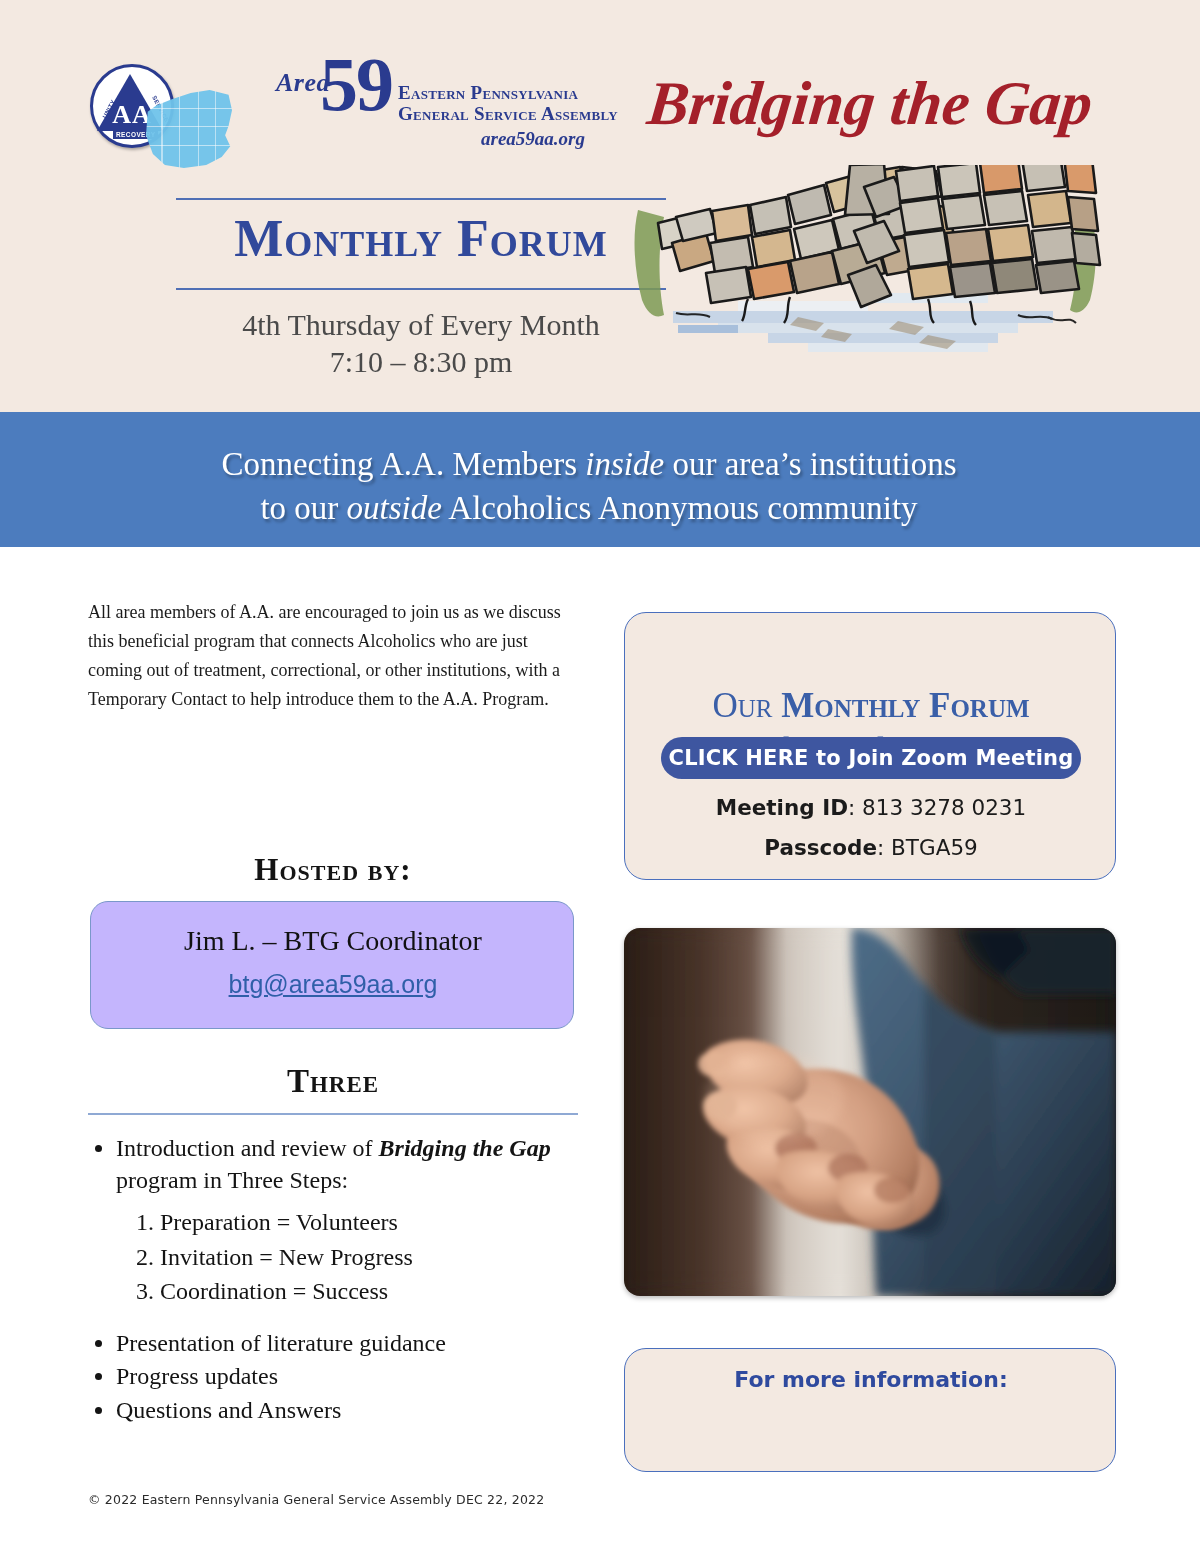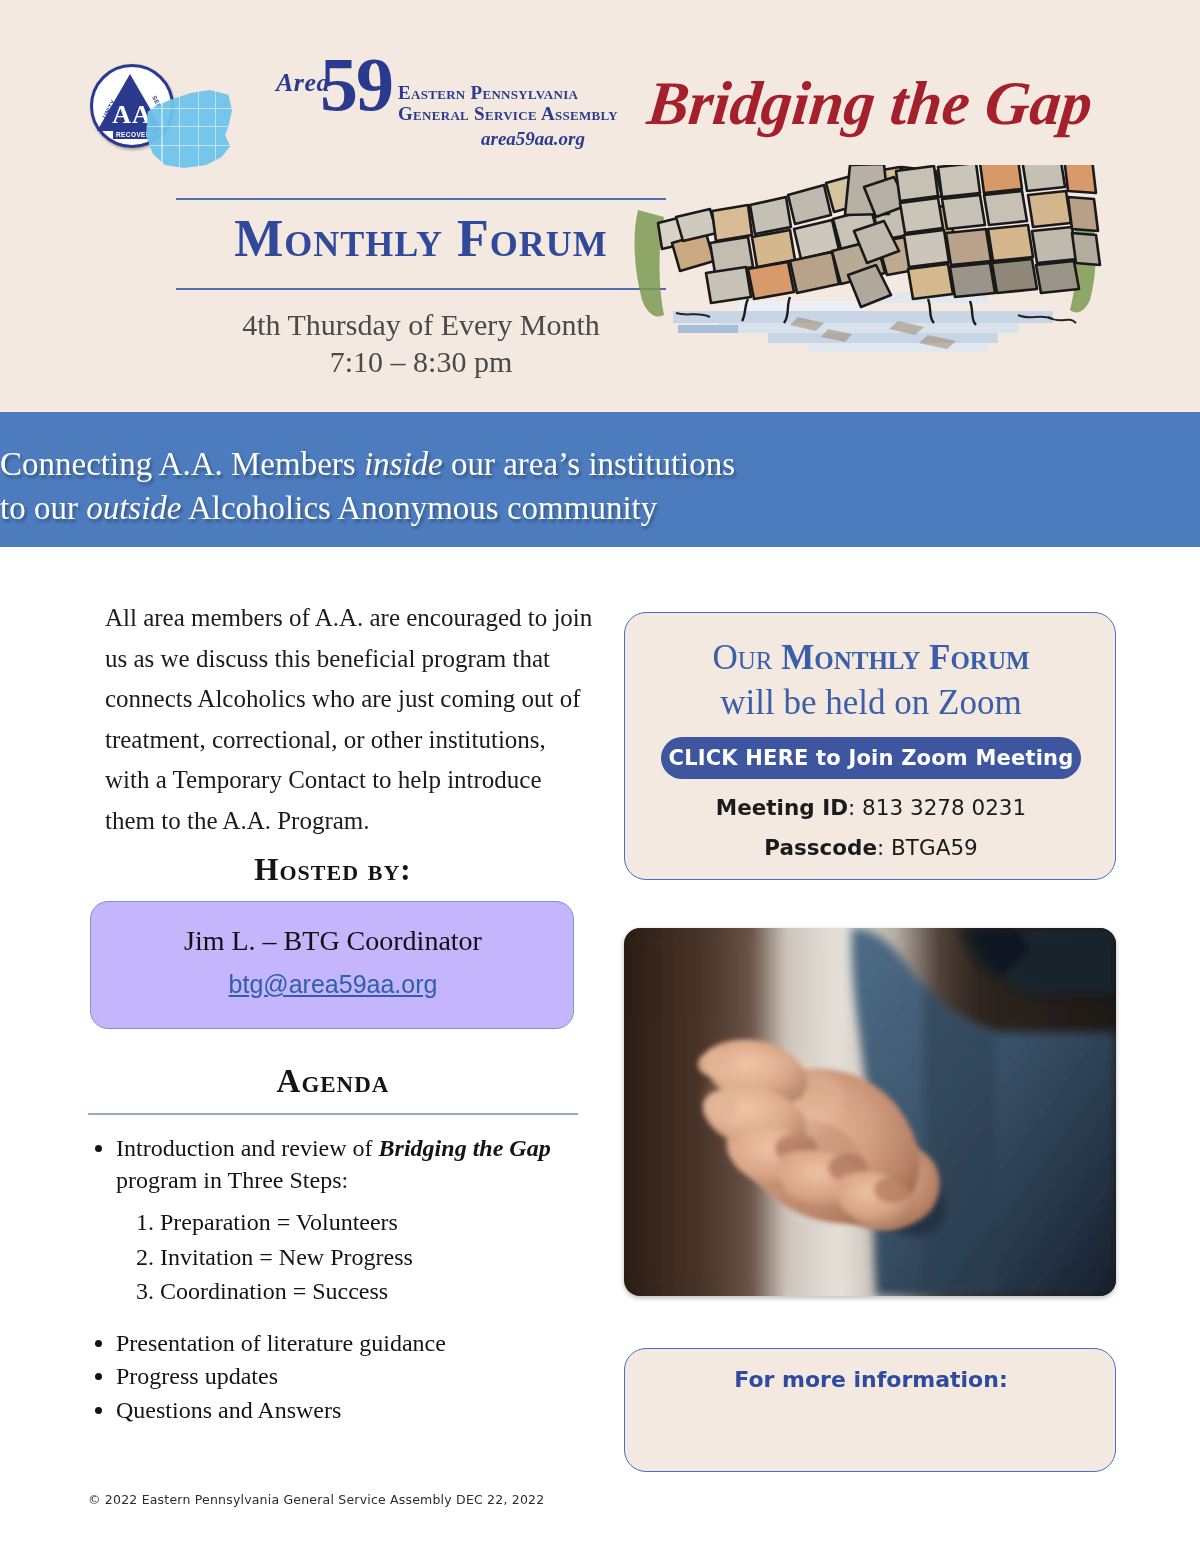--- a/index.html
+++ b/index.html
@@ -117,33 +117,33 @@
     transform:skewX(-6deg);
   }
   .bridge-wrap { position:absolute; left:618px; top:165px; width:500px; height:225px; }
 
   
   .banner {
     position:absolute; left:0; top:412px; width:1200px; height:135px;
     background:#4c7cbe;
   }
   .banner-line {
-    width:1178px; text-align:left; color:#ffffff;
+    width:1178px; text-align:center; color:#ffffff;
     font-family:"Liberation Serif", serif; font-size:33px;
     text-shadow:2px 3px 3px rgba(0,0,0,.32);
     line-height:1.32;
   }
   .banner-inner { position:absolute; left:0; top:31px; width:1200px; }
   .banner-line em { font-style:italic; }
 
   
   .body-para {
     position:absolute; left:88px; top:598px; width:490px;
-    font-family:"Liberation Serif", serif; font-size:25px;
-    color:#1b1b1b; line-height:1.62;margin-left:17px;
+    font-family:"Liberation Serif", serif; font-size:18px;
+    color:#1b1b1b; line-height:1.62;
   }
   .hosted-by {
     position:absolute; left:88px; top:852px; width:490px; text-align:center;
     font-family:"Liberation Serif", serif; font-weight:bold;
     font-size:31px; color:#141414; font-variant:small-caps; letter-spacing:1px;
   }
   .host-box {
     position:absolute; left:90px; top:901px; width:484px; height:128px;
     background:#c4b5fd; border:1.6px solid #7a98c9; border-radius:18px;
   }
@@ -181,21 +181,21 @@
     letter-spacing:.2px;
   }
 
   
   .zoom-box {
     position:absolute; left:624px; top:612px; width:492px; height:268px;
     background:#f3e9e1; border:1.6px solid #4a6fbd; border-radius:22px;
   }
   .zb-l1, .zb-l2 {
     position:absolute; left:0; width:492px; text-align:center;
-    font-family:"Liberation Serif", serif; font-size:35px; color:#3a5fa8;
+    font-family:"Liberation Serif", serif; font-size:35px; color:#3a5fa8;margin-top:48px;
   }
   .zb-l1 { top:25px; font-variant:small-caps; }
   .zb-l1 .sc { font-variant:small-caps; font-weight:bold; }
   .zb-l2 { top:70px; }
   .zoom-btn {
     position:absolute; left:36px; top:124px; width:420px; height:42px;
     background:#3e56a0; border-radius:21px; cursor:pointer;
     display:flex; align-items:center; justify-content:center;
     font-family:"DejaVu Sans", sans-serif; font-weight:bold;
     font-size:21px; color:#ffffff; letter-spacing:.2px;
@@ -373,21 +373,21 @@
 
 <div class="body-para">All area members of A.A. are encouraged to join us as we discuss this beneficial program that connects Alcoholics who are just coming out of treatment, correctional, or other institutions, with a Temporary Contact to help introduce them to the A.A. Program.</div>
 
 <div class="hosted-by">Hosted by:</div>
 
 <div class="host-box">
   <div class="host-name">Jim L. – BTG Coordinator</div>
   <div class="host-email">btg@area59aa.org</div>
 </div>
 
-<div class="agenda-title">Agenda</div>
+<div class="agenda-title">Three</div>
 <div class="agenda-rule"></div>
 
 <div class="agenda-list">
   <ul class="bullets">
     <li>
       <span>Introduction and review of </span><span class="ital">Bridging the Gap</span><span> program in Three Steps:</span>
       <ol class="steps">
         <li>Preparation = Volunteers</li>
         <li>Invitation = New Progress</li>
         <li>Coordination = Success</li>

